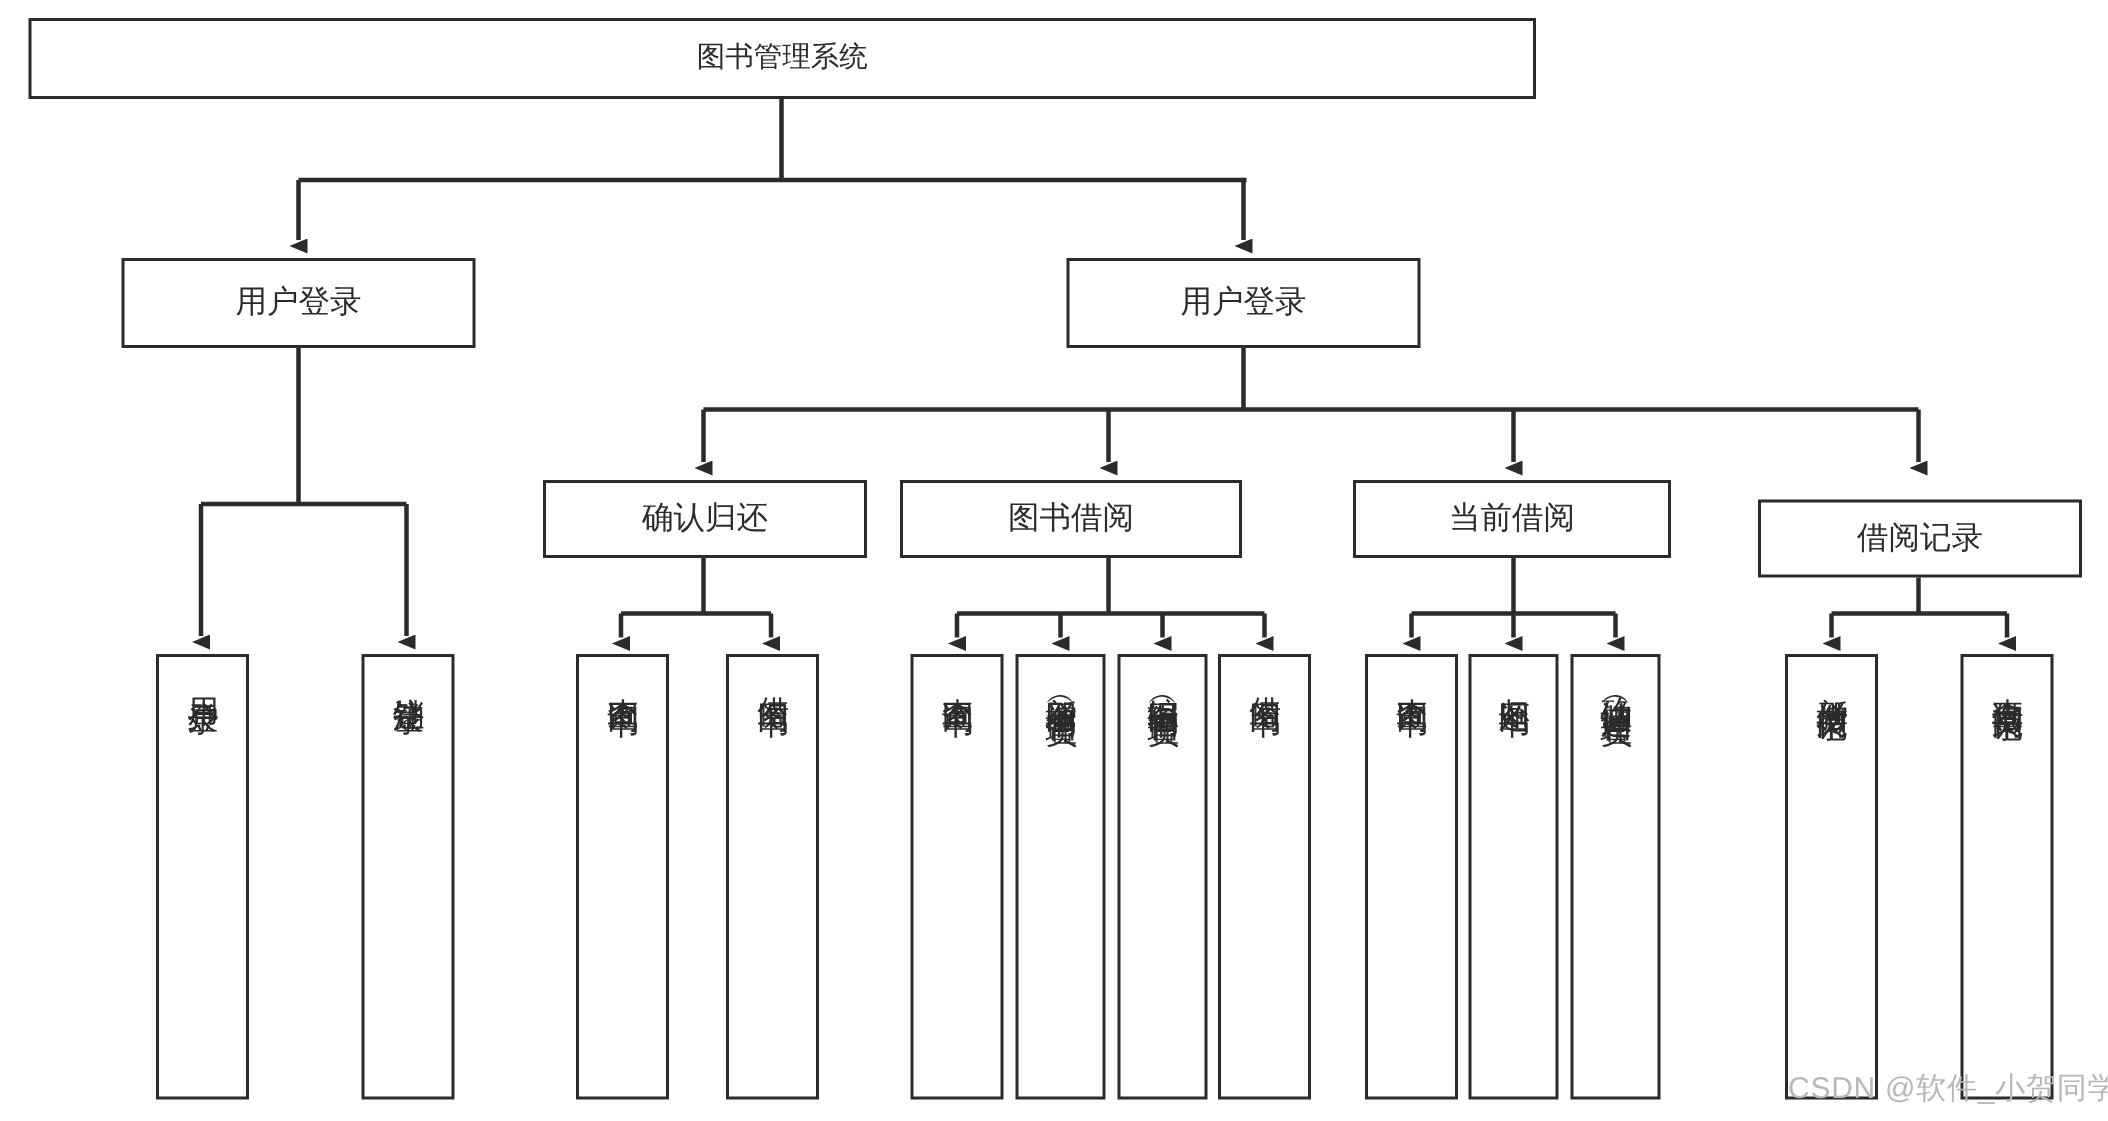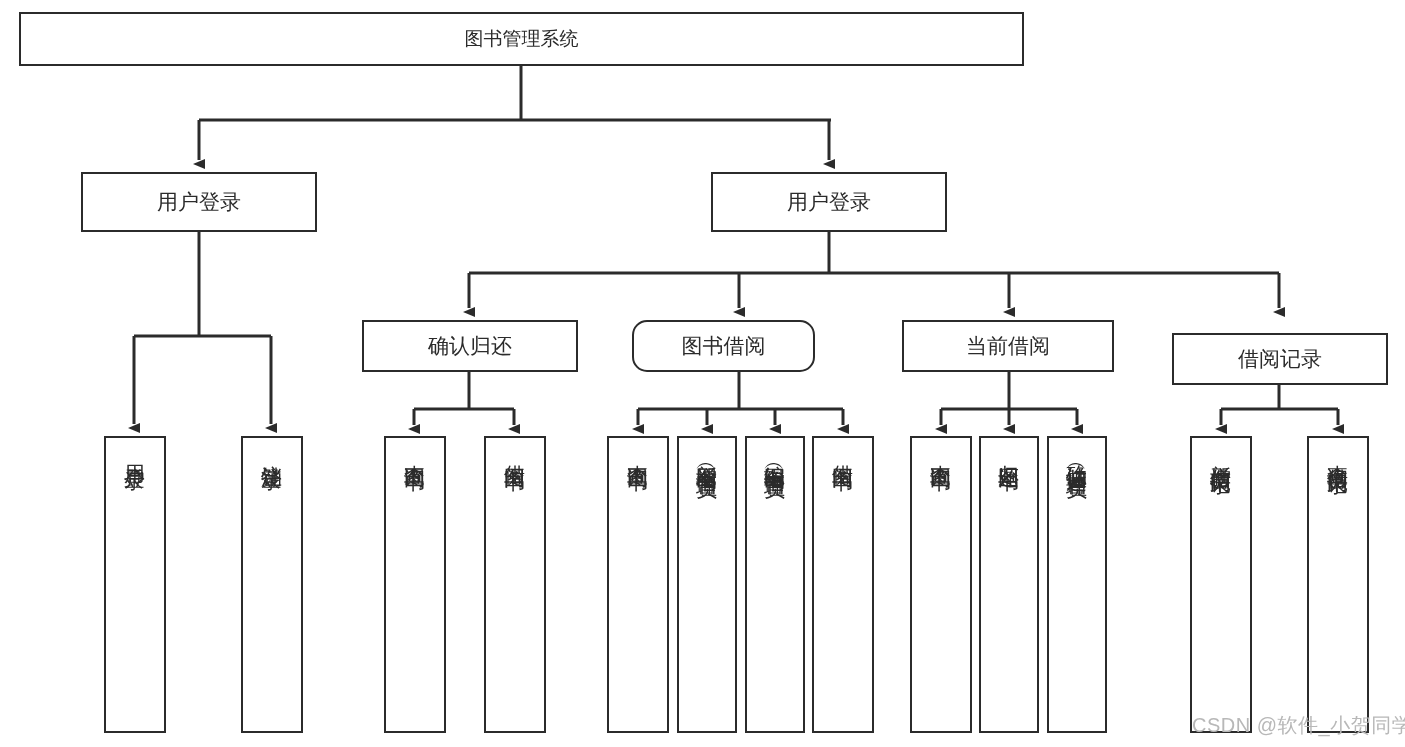--- a/index.html
+++ b/index.html
@@ -31,21 +31,21 @@
   
   #n-root{left:19px;top:12px;width:1005px;height:54px;}
   #n-root .label{font-size:19px;}
   
   #n-login{left:81px;top:172px;width:236px;height:60px;}
   #n-books{left:711px;top:172px;width:236px;height:60px;}
   .lvl2 .label{font-size:21px;}
   
   .lvl3{height:52px;}
   #n-newbook{left:362px;top:320px;width:216px;}
-  #n-borrow{left:632px;top:320px;width:183px;border-radius:15px;}
+  #n-borrow{left:600px;top:320px;width:228px;}
   #n-current{left:902px;top:320px;width:212px;}
   #n-record{left:1172px;top:320px;width:216px;margin-top:13px;}
   .lvl3 .label{font-size:21px;}
   
   .leaf{
     top:436px;height:297px;
     align-items:flex-start;
     padding-top:10px;
   }
   .leaf .label{

